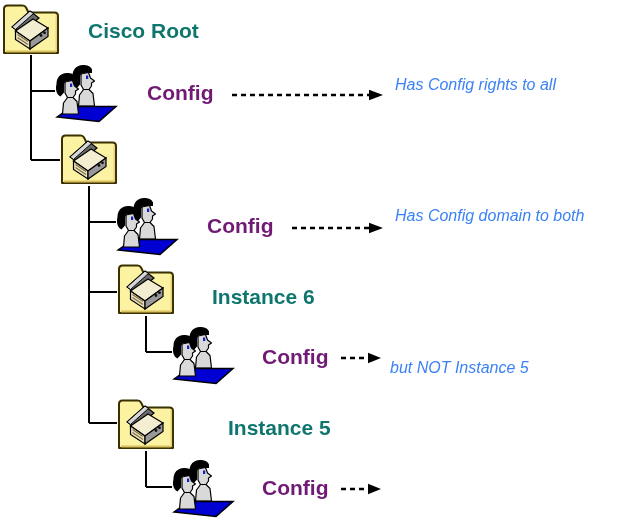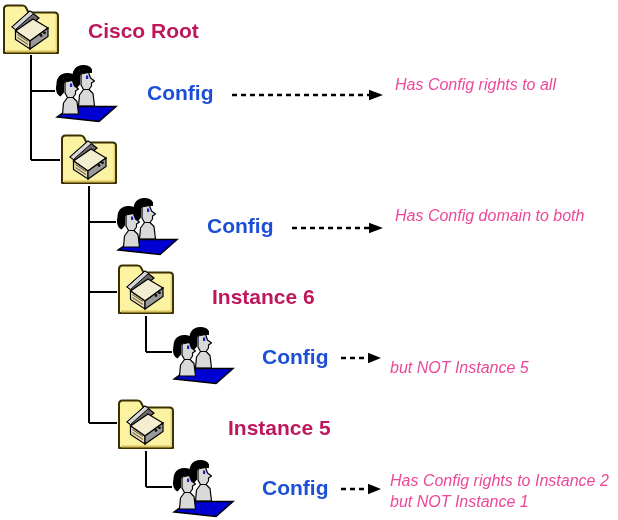--- a/index.html
+++ b/index.html
@@ -3,27 +3,27 @@
 <meta charset="utf-8">
 <style>
   html,body{margin:0;padding:0;background:#fff;}
   .stage{
     position:relative;width:618px;height:520px;background:#fff;overflow:hidden;
     font-family:"Liberation Sans","DejaVu Sans",sans-serif;
   }
   .abs{position:absolute;}
   .lines{left:0;top:0;width:618px;height:520px;}
   .node-label{
-    font-weight:bold;font-size:21px;line-height:22px;color:#be185d;white-space:nowrap;
+    font-weight:bold;font-size:21px;line-height:22px;color:#0f766e;white-space:nowrap;
   }
   .config-label{
-    font-weight:bold;font-size:21px;line-height:22px;color:#1d4ed8;white-space:nowrap;
+    font-weight:bold;font-size:21px;line-height:22px;color:#701a75;white-space:nowrap;
   }
   .note{
-    font-style:italic;font-size:16px;line-height:21px;color:#ec4899;white-space:nowrap;
+    font-style:italic;font-size:16px;line-height:21px;color:#3b82f6;white-space:nowrap;
   }
   .icon svg{display:block;}
 </style>
 </head>
 <body>
 
 <div class="stage">
 
   <svg class="abs lines" viewBox="0 0 618 520">
     <defs>
@@ -132,18 +132,14 @@
     <br>
     <span>but NOT Instance 5</span>
   </div>
 
   <div class="abs icon" style="left:172px;top:455px">
     <svg width="64" height="64" viewBox="0 0 64 64">
         <use href="#sym-users"></use>
       </svg>
   </div>
   <div class="abs config-label" style="left:262px;top:477px">Config</div>
-  <div class="abs note" style="left:390px;top:470px">
-    <span>Has Config rights to Instance 2</span><br>
-    <span>but NOT Instance 1</span>
-  </div>
 
 </div>
 
 </body></html>

